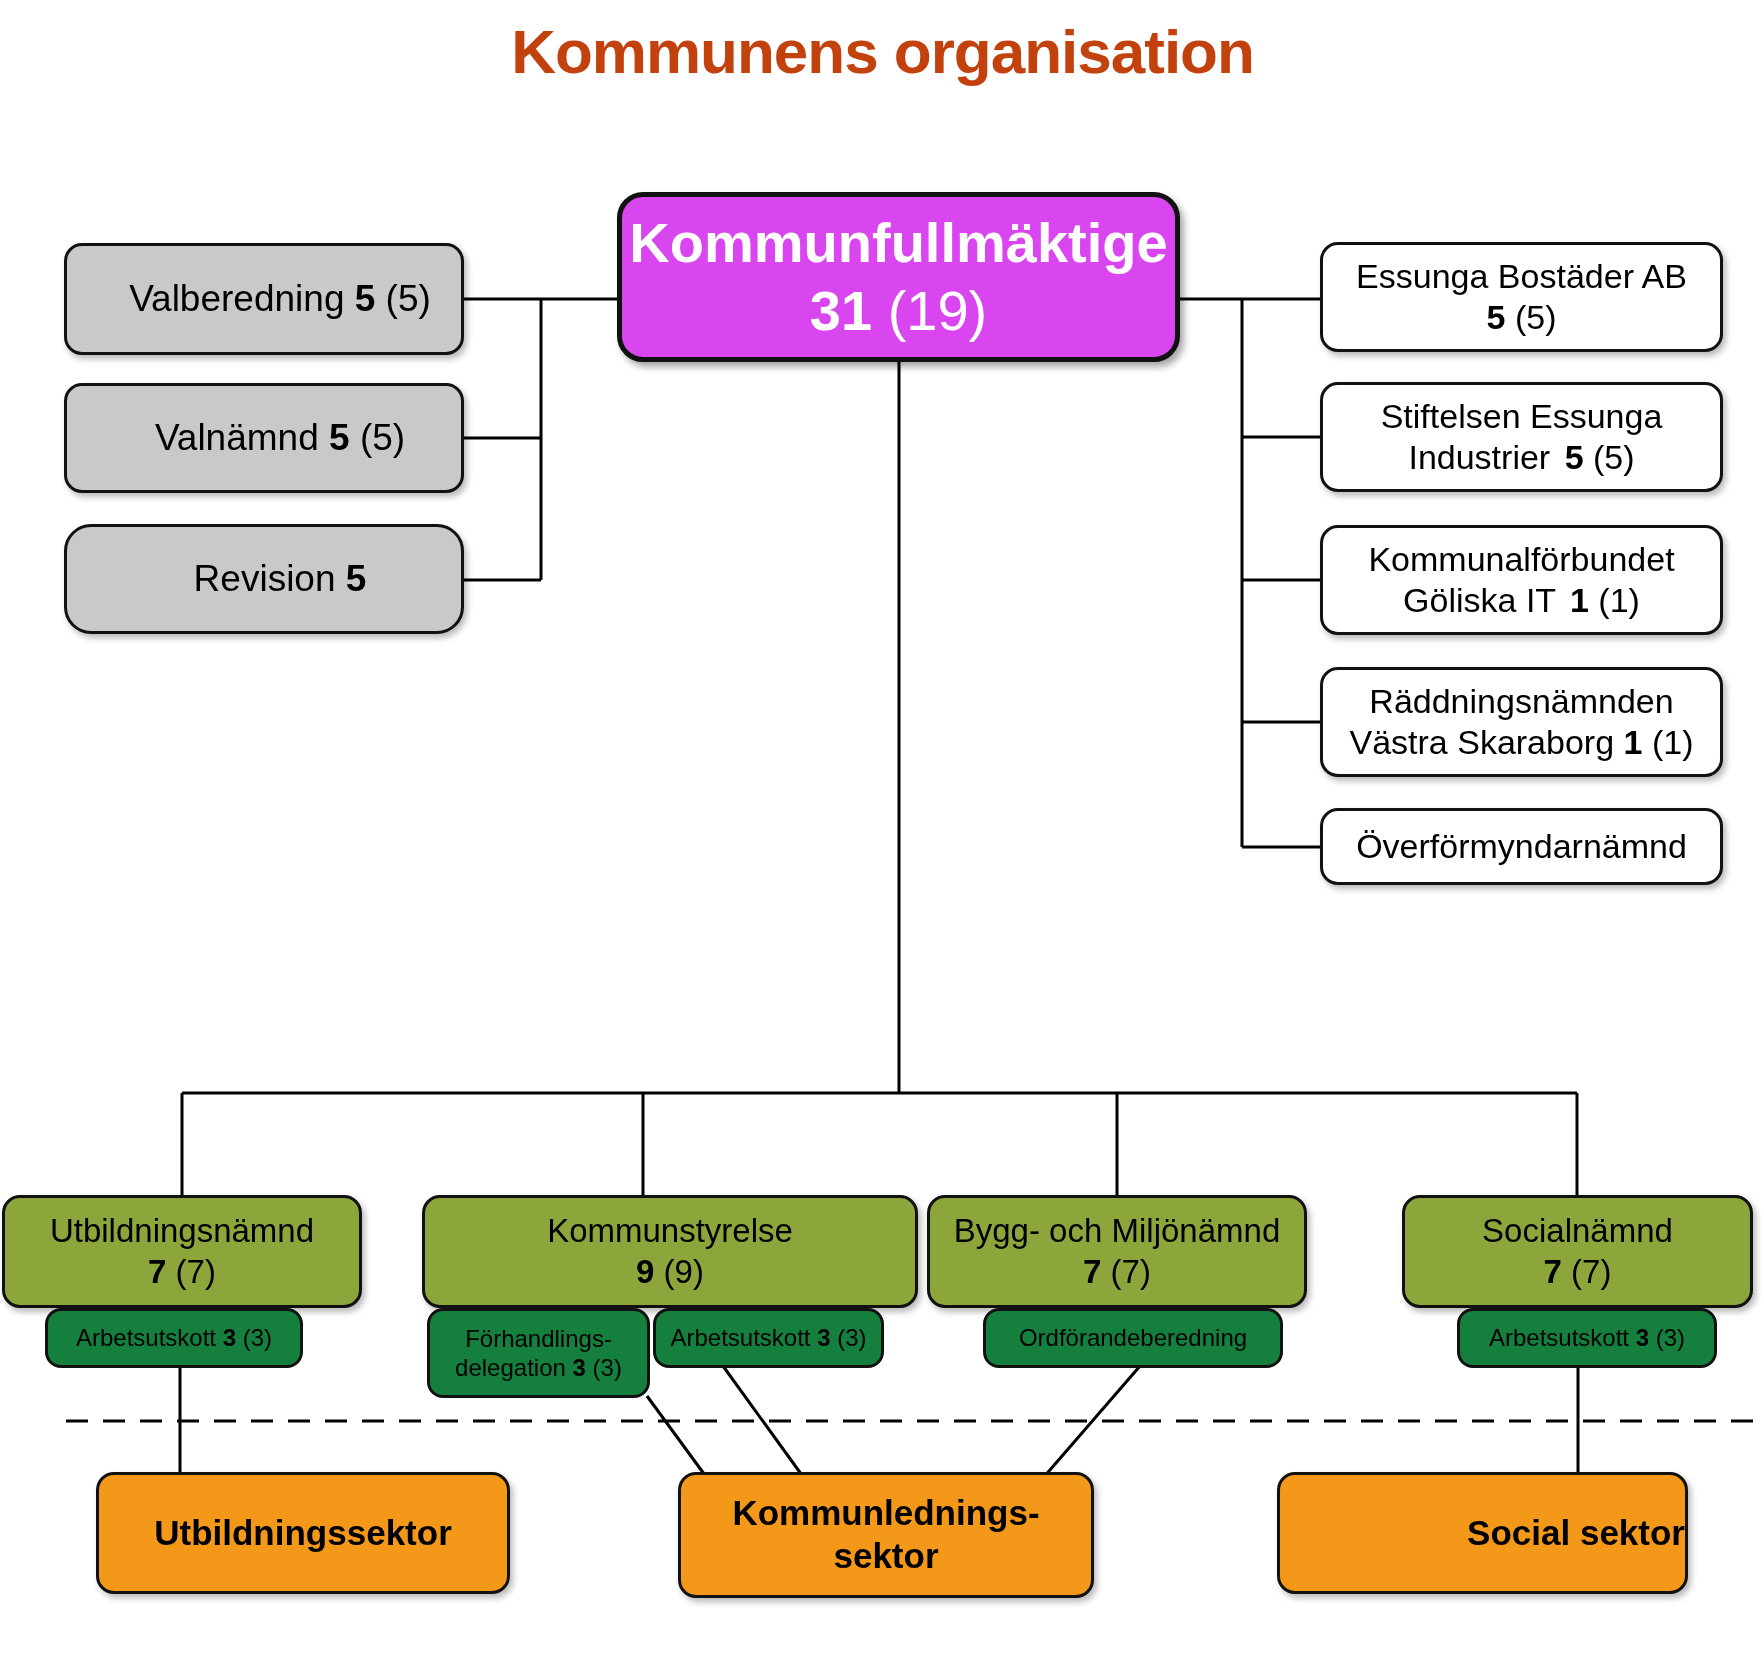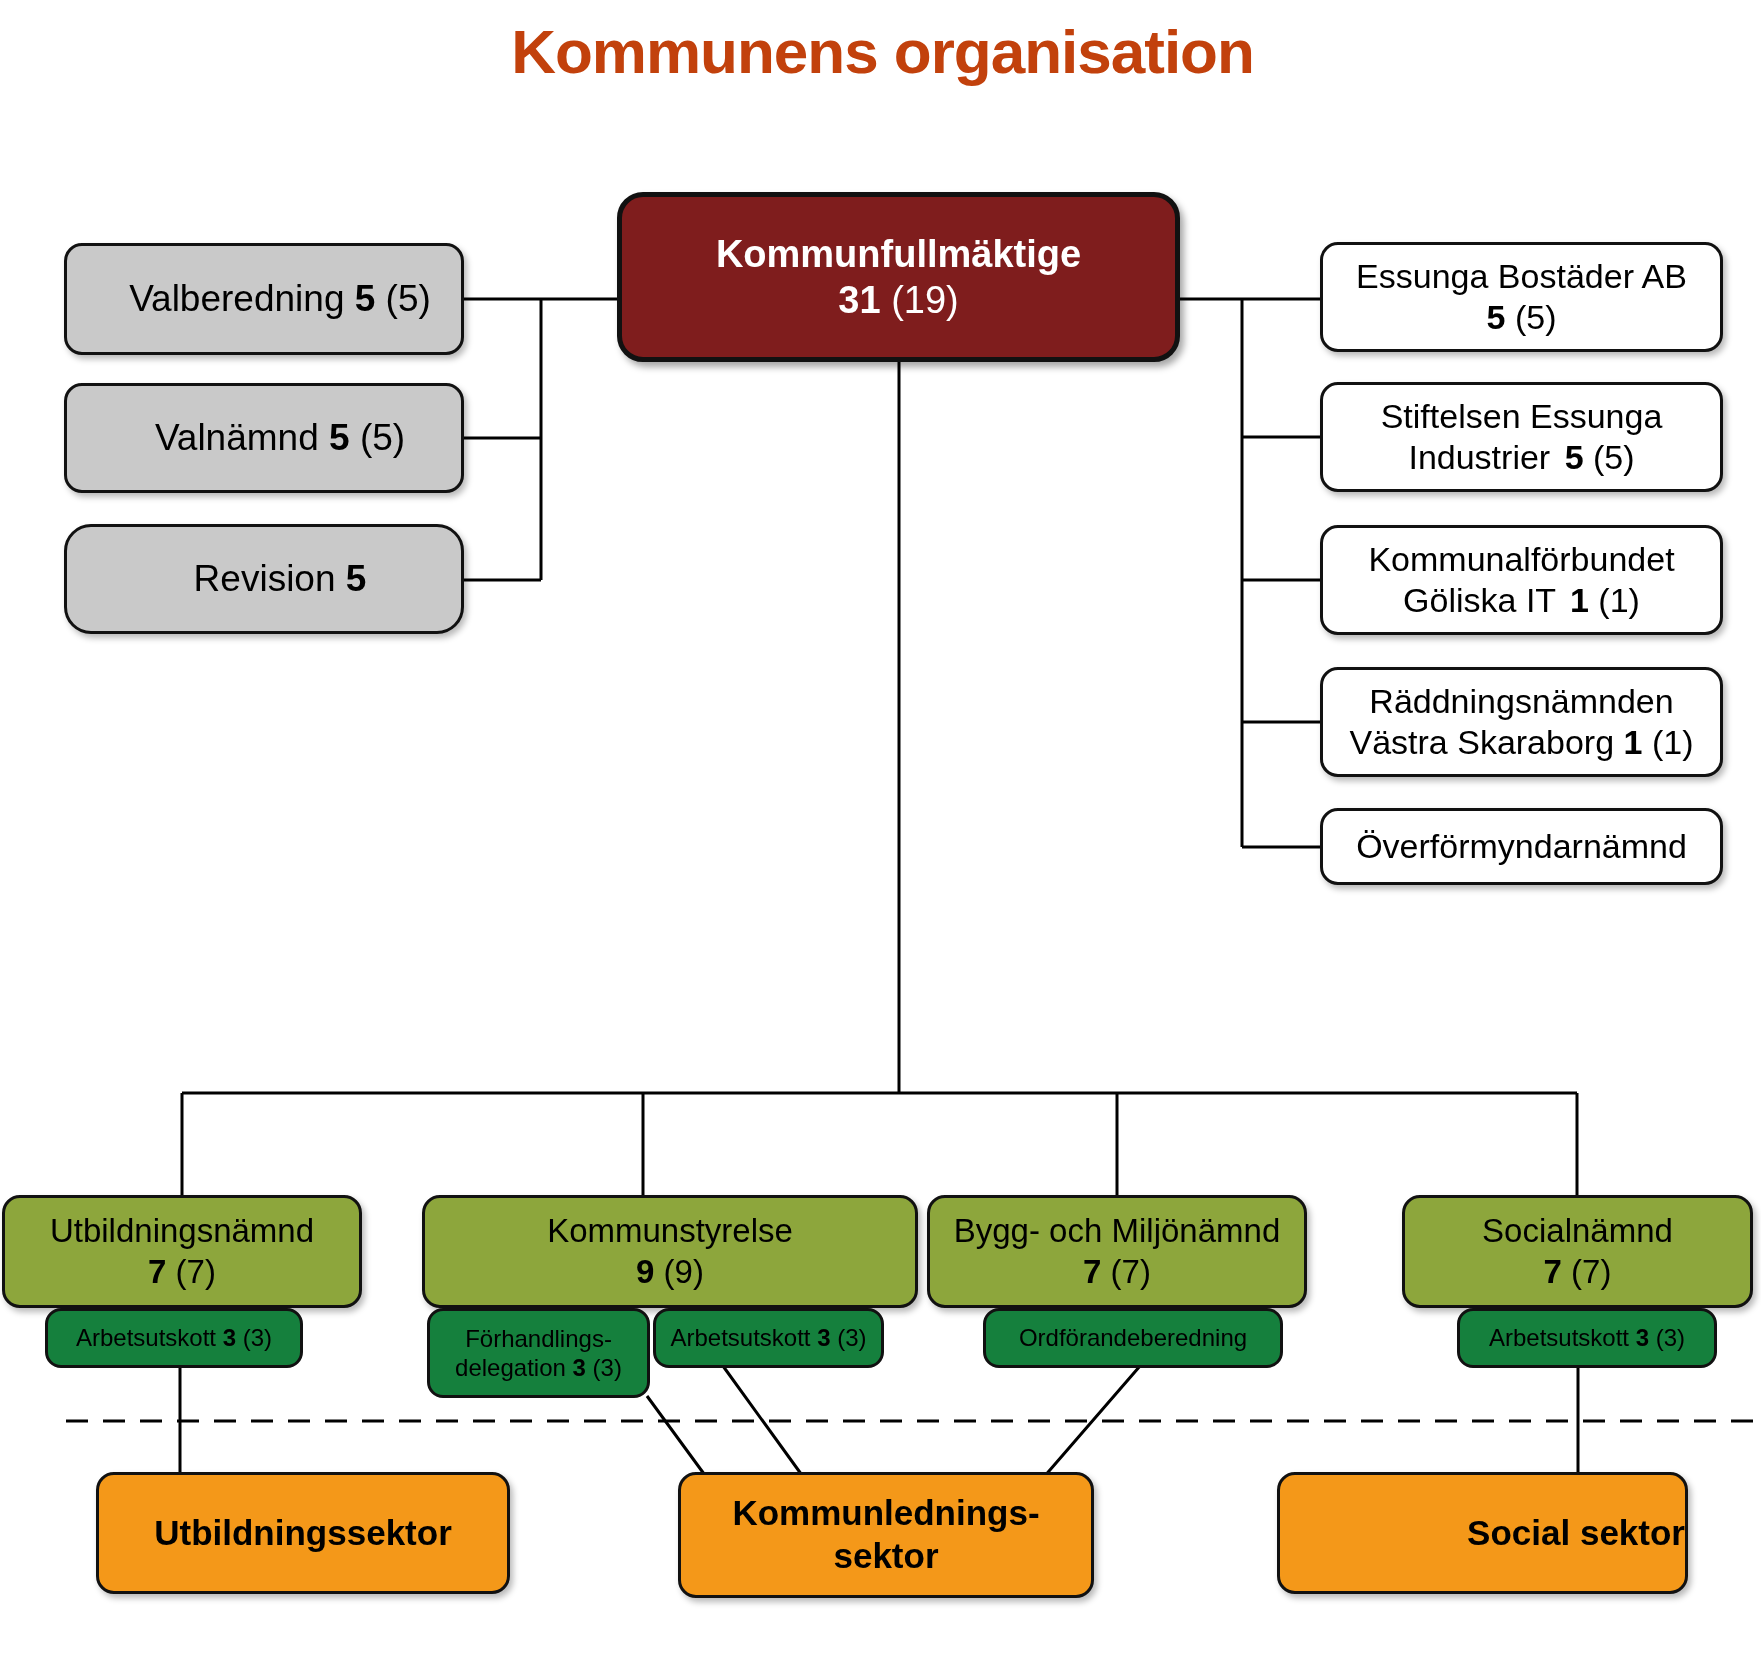--- a/index.html
+++ b/index.html
@@ -36,25 +36,25 @@
     background: #fff;
     display: flex;
     flex-direction: column;
     align-items: center;
     justify-content: center;
     text-align: center;
     box-shadow: 3px 4px 6px rgba(0,0,0,0.28);
   }
   .box .bl { line-height: 1.22; white-space: nowrap; }
   .root {
-    background: #7f1d1d;
+    background: #d946ef;
     color: #fff;
     border-radius: 26px;
     border-width: 5px;
-    font-size: 38px;
+    font-size: 56px;
     font-weight: 700;
     box-shadow: 4px 5px 7px rgba(0,0,0,0.35);
   }
   .root .paren { font-weight: 400; }
   .gray  { background: #c9c9c9; font-size: 37px; padding-left: 32px; }
   .white { background: #ffffff; font-size: 34px; }
   .green { background: #8da63c; font-size: 33px; }
   .orange{ background: #f49819; font-size: 35px; font-weight: 700; }
   .sub {
     background: #15803d;

